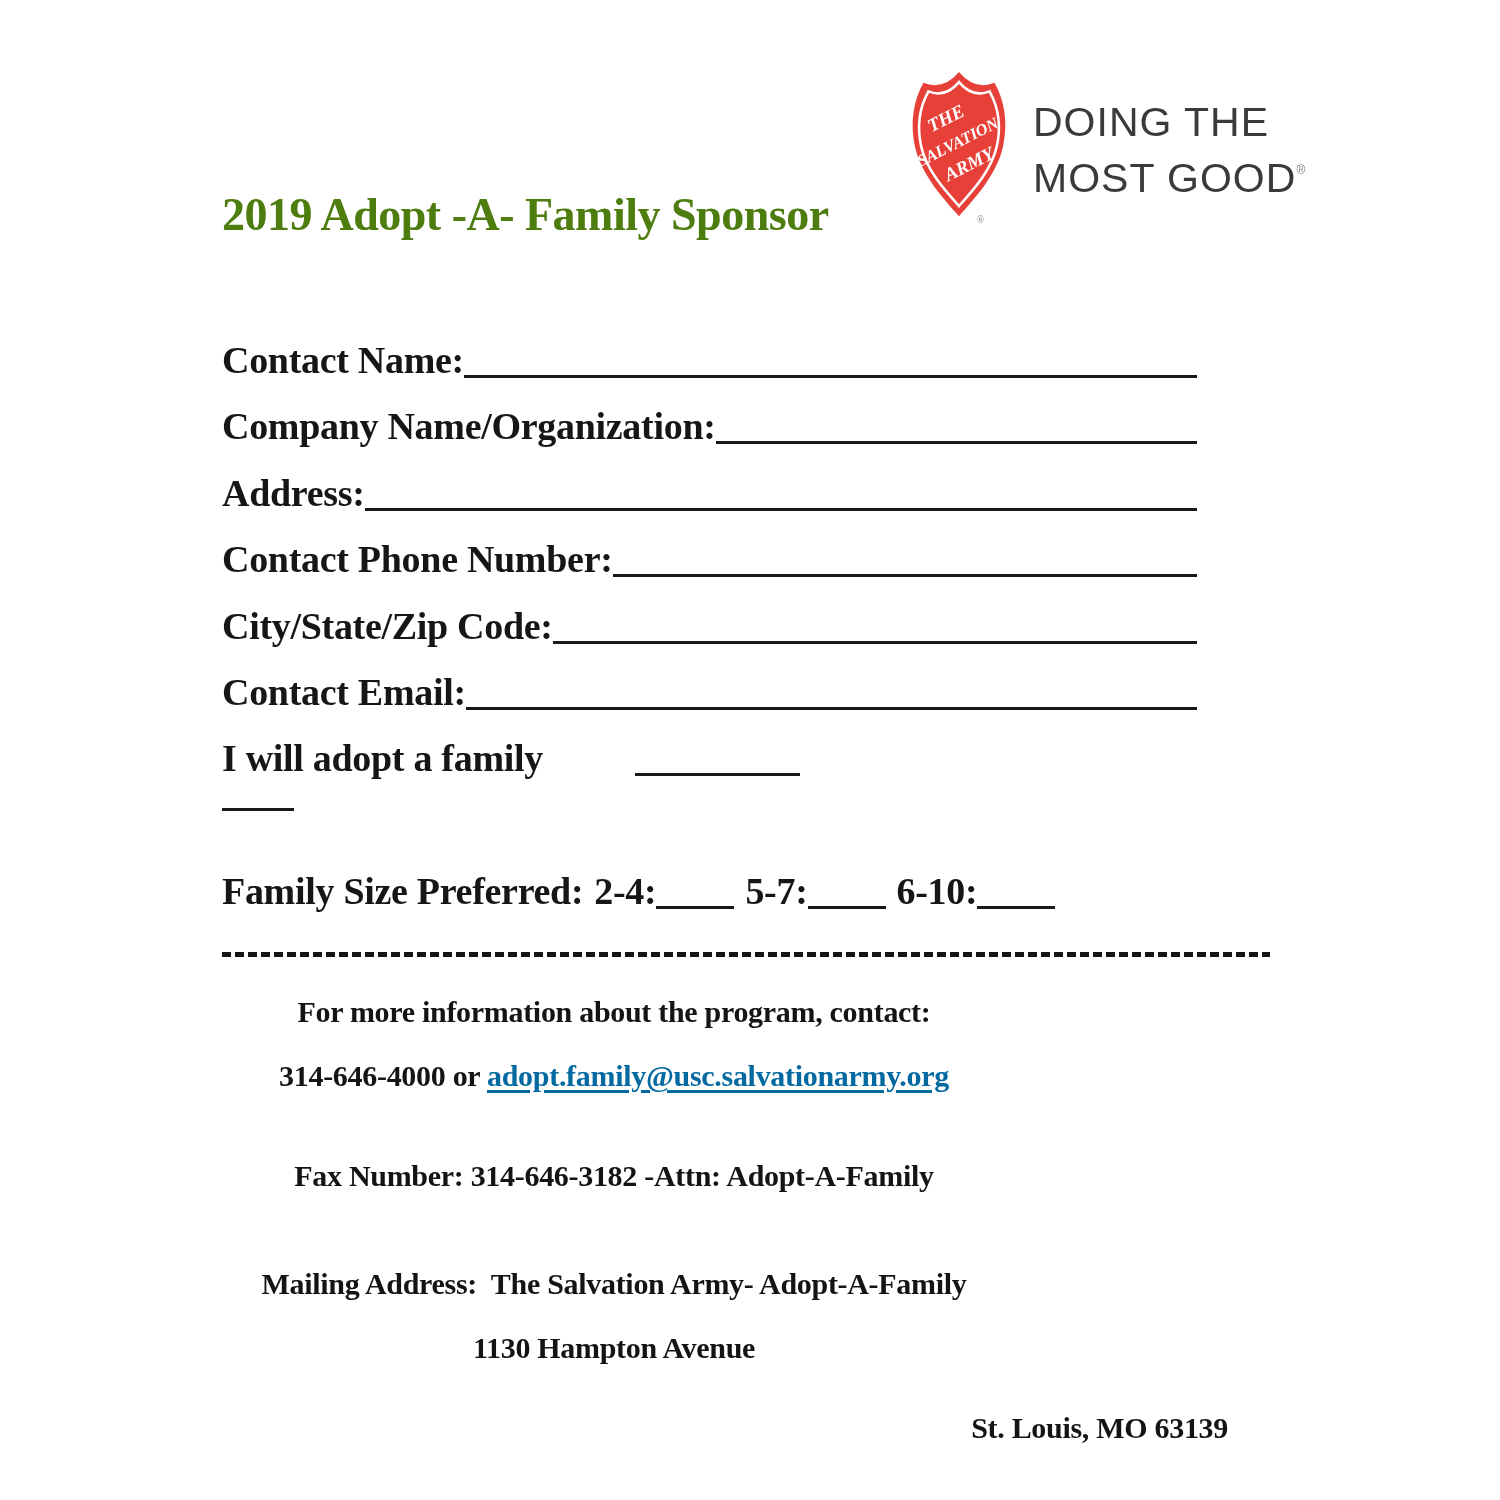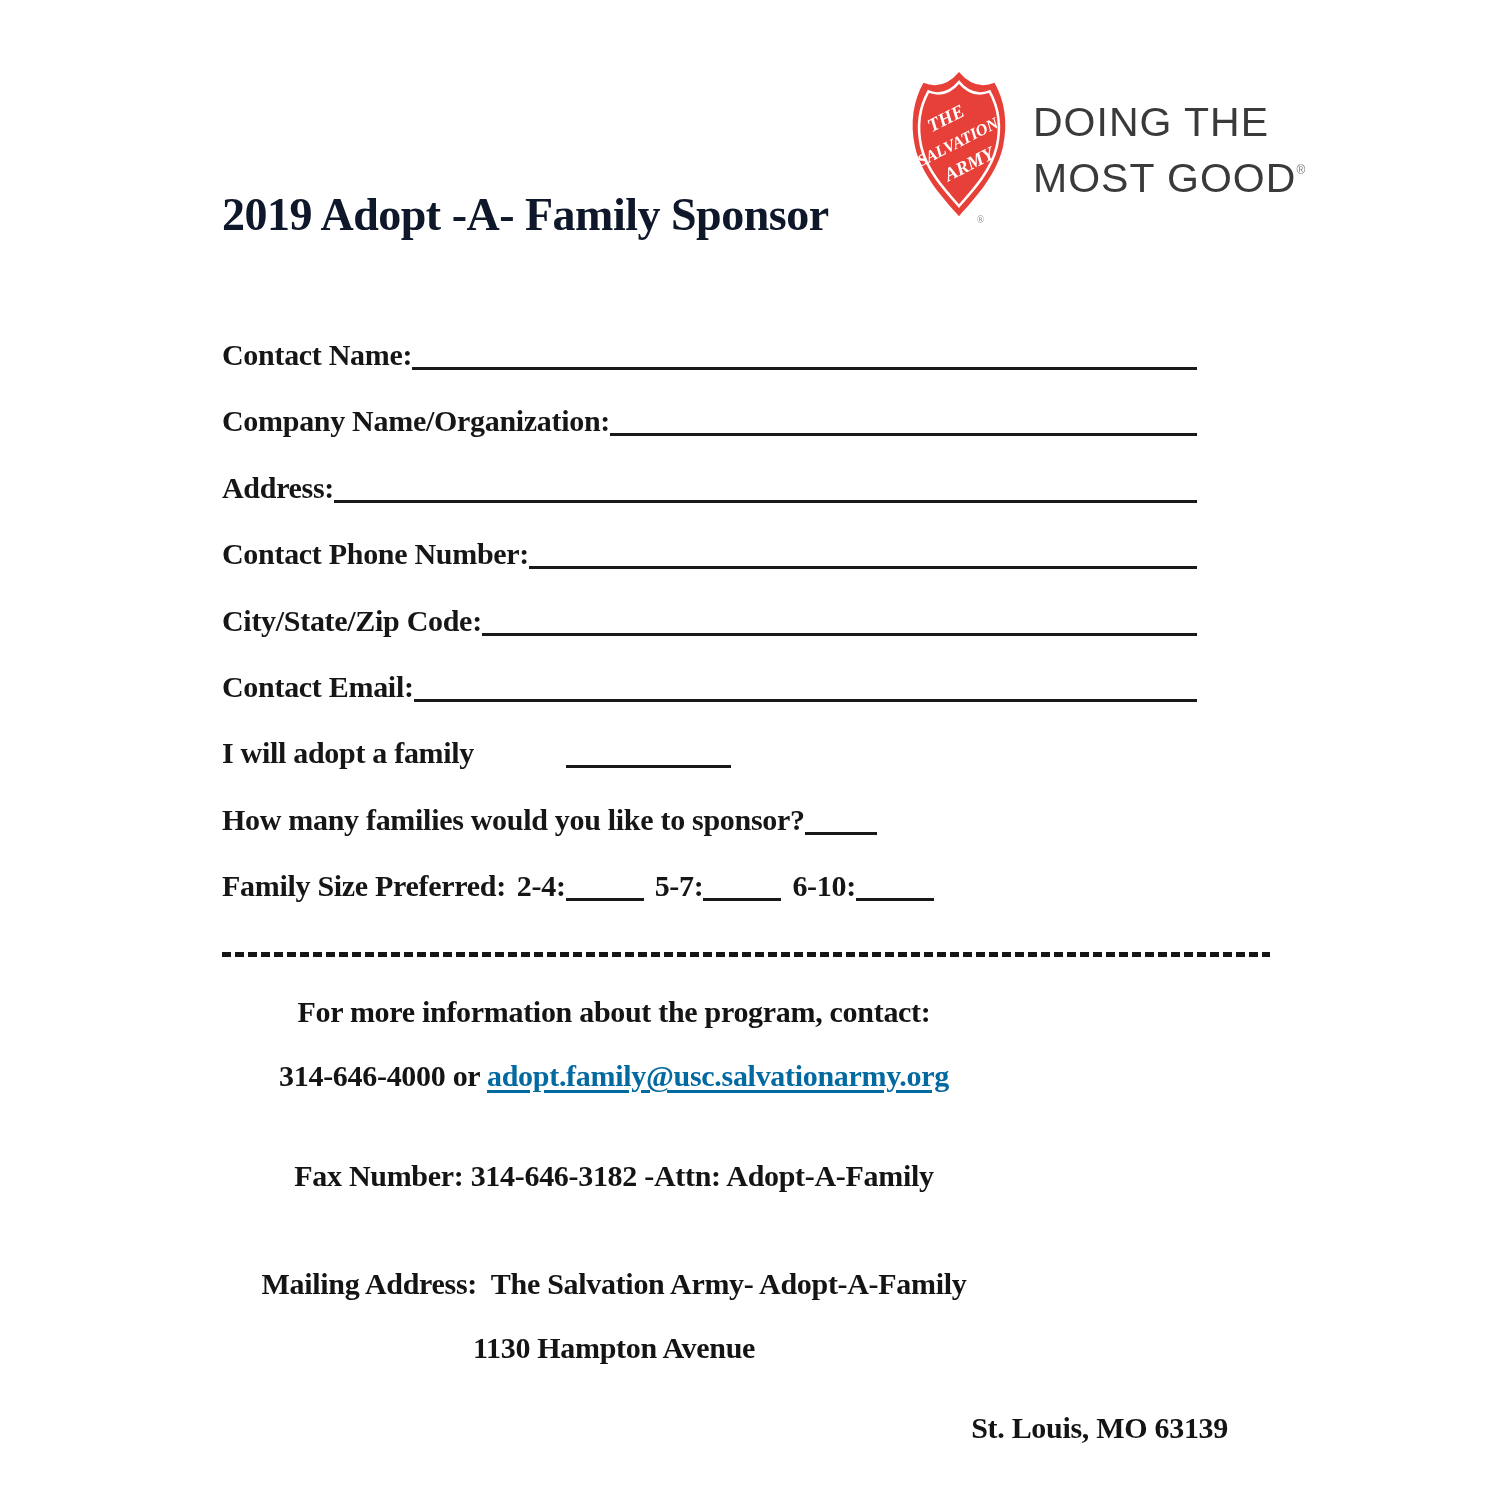--- a/index.html
+++ b/index.html
@@ -22,25 +22,25 @@
     letter-spacing:1px;color:#3a3a3a;
     font-family:Liberation Sans, sans-serif;
     white-space:nowrap;
   }
   .wordmark sup{font-size:12px;color:#7a7a7a;vertical-align:18px;letter-spacing:0;}
 
   
   .title{
     position:absolute;left:222px;top:188px;margin:0;
     font-size:46px;font-weight:bold;letter-spacing:-0.5px;
-    color:#0f172a;white-space:nowrap;
+    color:#4d7c0f;white-space:nowrap;
   }
 
   
-  .form{position:absolute;left:222px;top:326px;width:975px;font-weight:bold;font-size:30px;letter-spacing:-0.3px;}
+  .form{position:absolute;left:222px;top:326px;width:975px;font-weight:bold;font-size:38px;letter-spacing:-0.3px;}
   .row{display:flex;align-items:baseline;height:66.4px;padding-top:12px;box-sizing:border-box;}
   .lbl{white-space:pre;}
   .blank{
     display:inline-block;height:0;
     border-bottom:3.5px solid #191919;
     transform:translateY(5px);
   }
   .blank.fill{flex:1;}
   .gap-adopt{margin-left:92px;}
   .size-opt{margin-left:11px;}
@@ -121,21 +121,20 @@
       <span class="lbl">Contact Email:</span>
       <span class="blank fill"></span>
     </div>
 
     <div class="row">
       <span class="lbl">I will adopt a family</span>
       <span class="blank gap-adopt" style="width:165px;"></span>
     </div>
 
     <div class="row">
-      <span class="lbl">How many families would you like to sponsor?</span>
       <span class="blank" style="width:72px;"></span>
     </div>
 
     <div class="row">
       <span class="lbl">Family Size Preferred:</span>
       <span class="lbl size-opt">2-4:</span>
       <span class="blank" style="width:78px;"></span>
       <span class="lbl size-opt">5-7:</span>
       <span class="blank" style="width:78px;"></span>
       <span class="lbl size-opt">6-10:</span>

